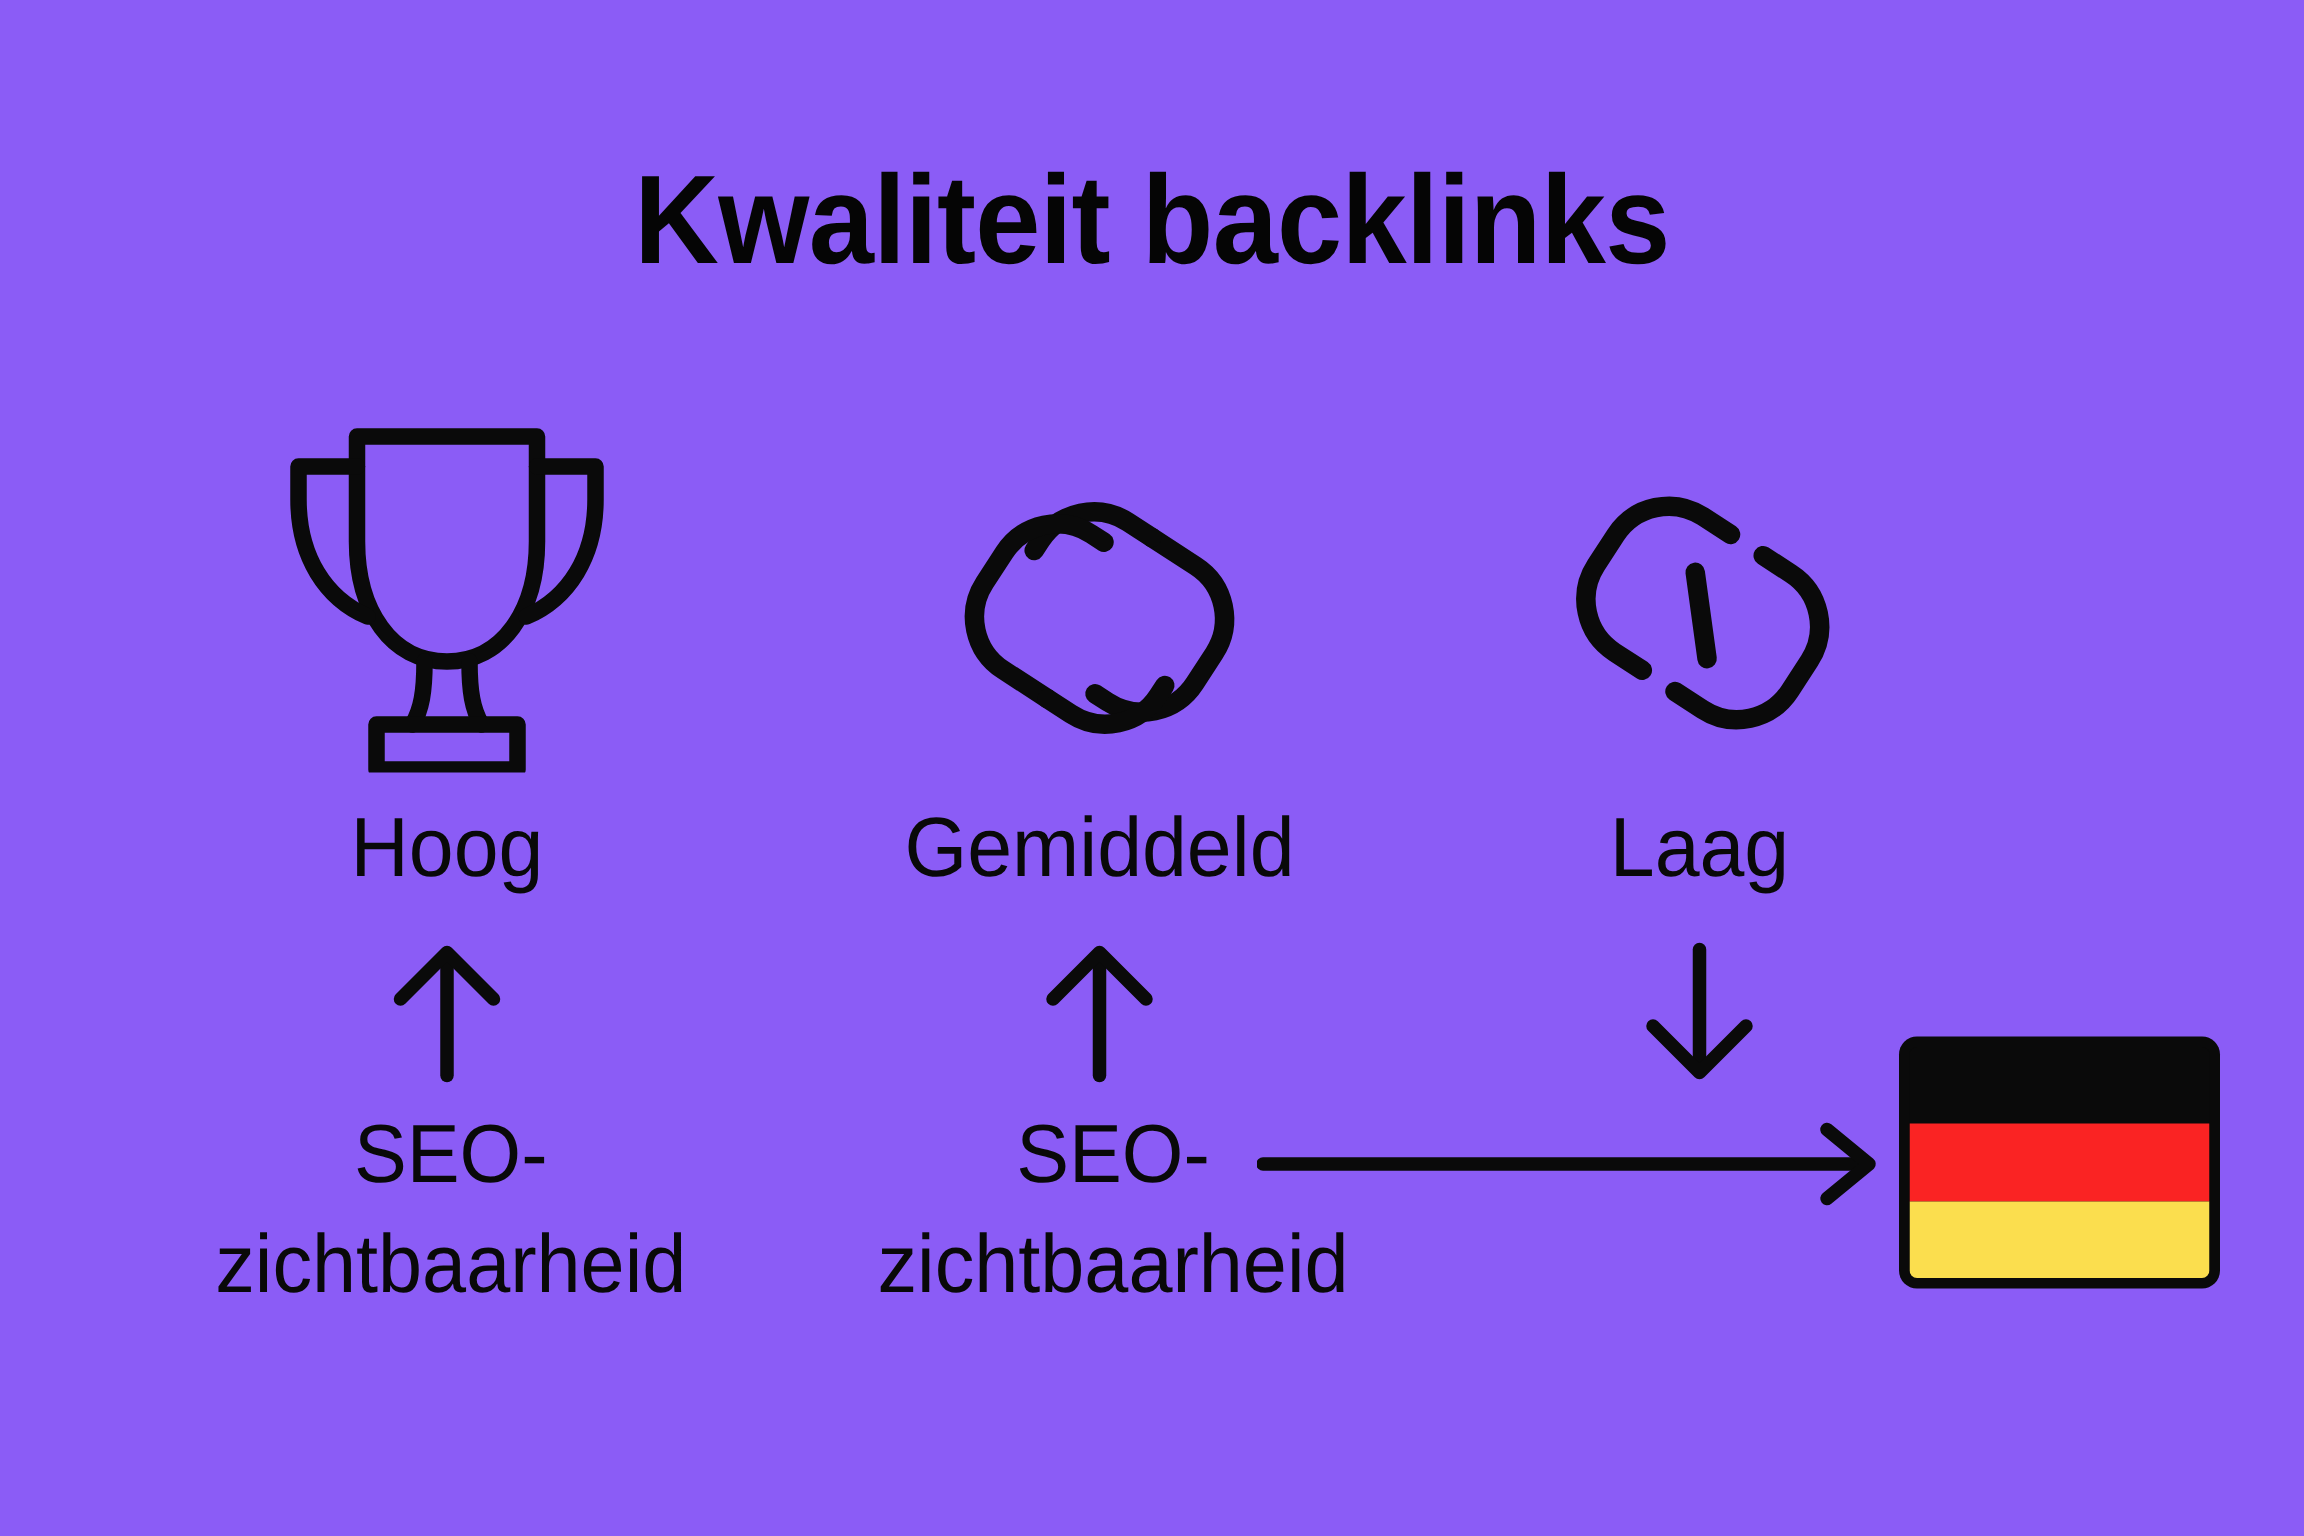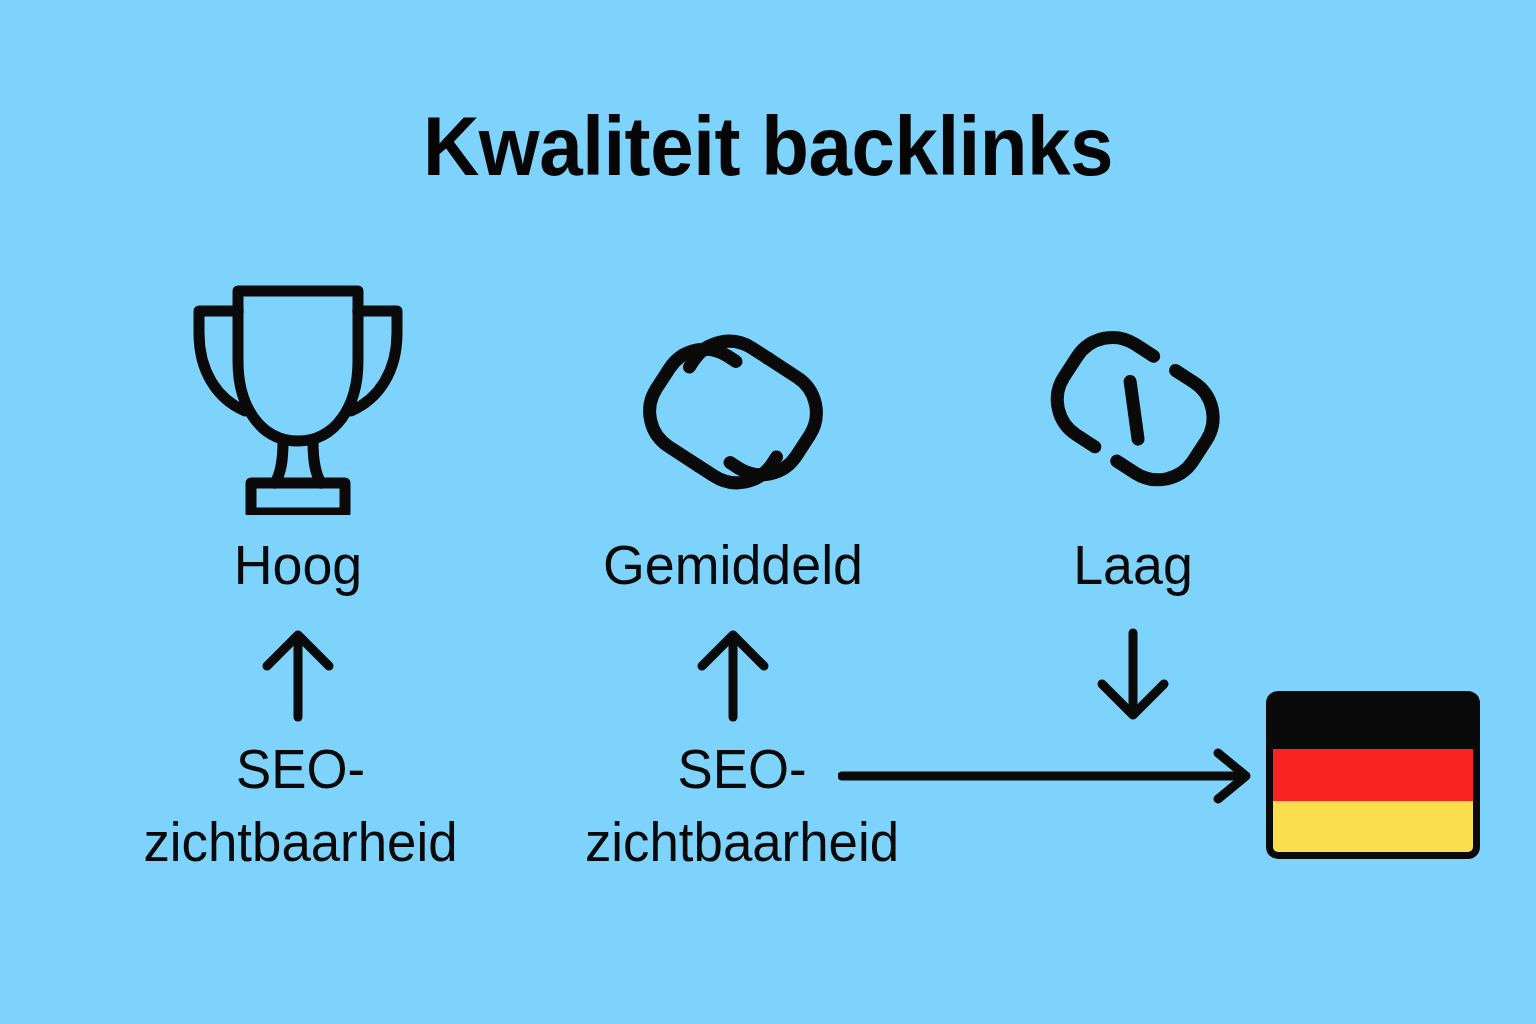--- a/index.html
+++ b/index.html
@@ -114,21 +114,21 @@
     flex-direction: column;
   }
   .flag-band { width: 100%; }
   .flag-band.black  { flex: 1 1 33.34%; }
   .flag-band.red    { flex: 1 1 33.33%; }
   .flag-band.yellow { flex: 1 1 33.33%; }
 </style>
 </head>
 <body style="background: rgb(249, 249, 250);">
 
-<div id="stage" style="background: #7dd3fc;">
+<div id="stage" style="background: #8b5cf6;">
 
   <div class="abs" id="title">Kwaliteit backlinks</div>
 
   <div class="abs icon-box" id="icon-trophy">
     <svg viewBox="0 0 230 240" xmlns="http://www.w3.org/2000/svg" fill="none" stroke="#0a0a0a" stroke-width="11" stroke-linecap="round" stroke-linejoin="round">
 
       <path d="M55 16 H175 V86 C175 132 152 166 115 166 C78 166 55 132 55 86 Z"></path>
 
       <path d="M55 36 H16 V58 C16 96 34 124 62 136"></path>
 

